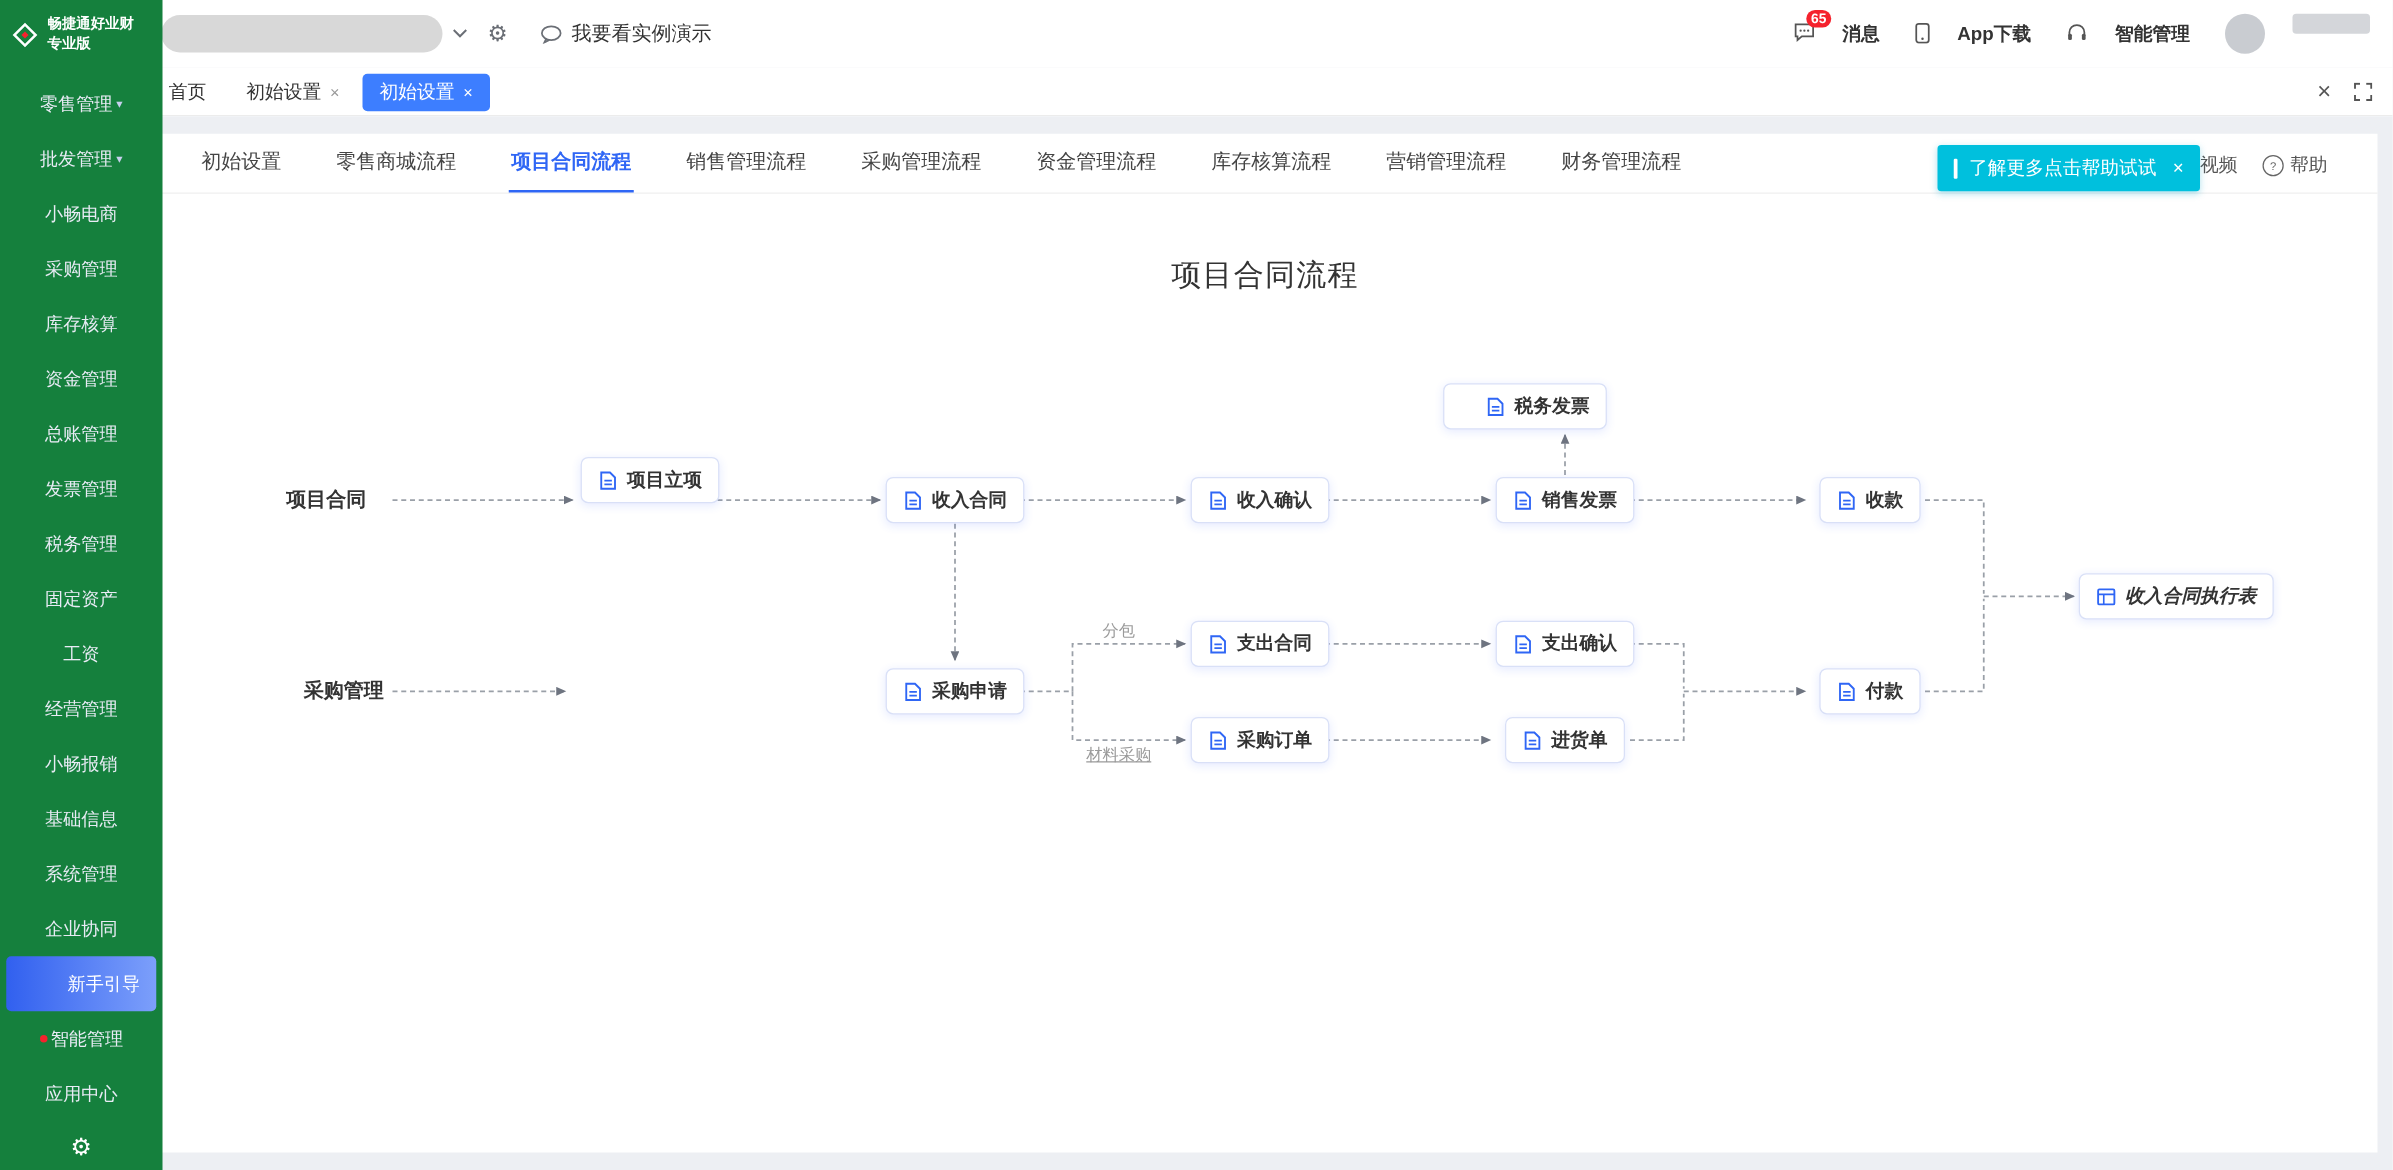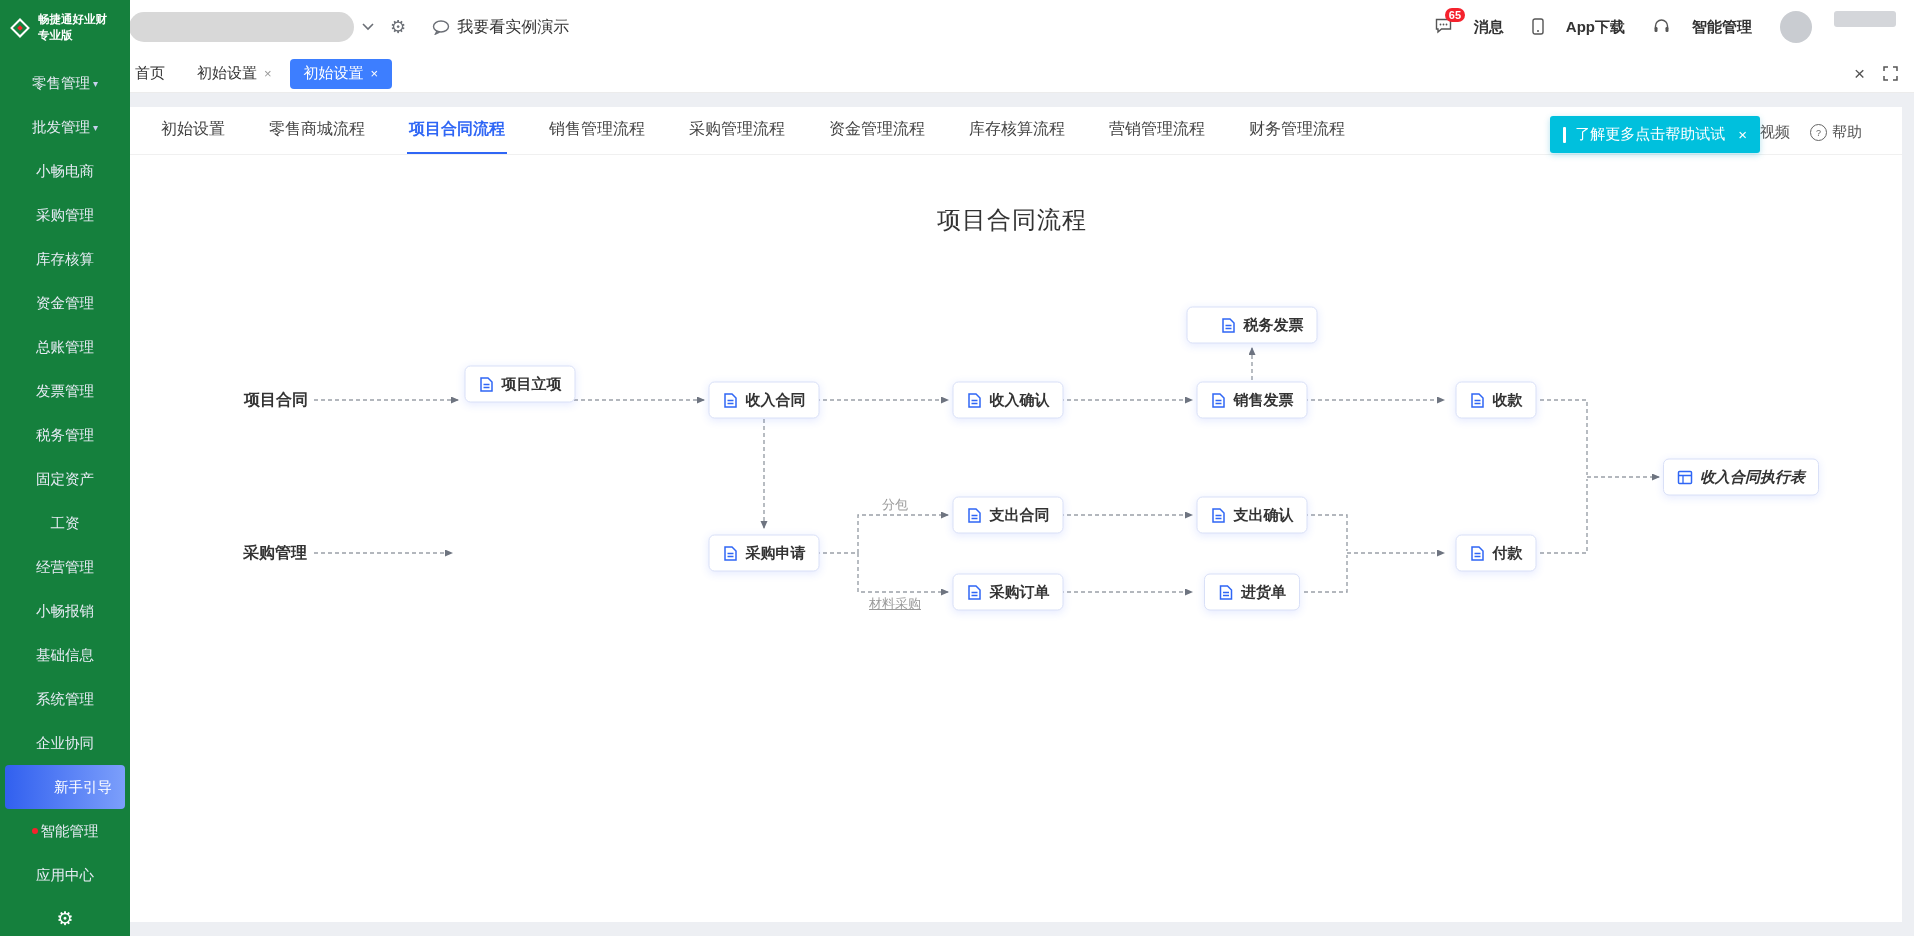--- a/index.html
+++ b/index.html
@@ -280,21 +280,21 @@
           <polyline points="694,446 736,446 736,408 826,408" marker-end="url(#arr)"></polyline>
           <polyline points="736,446 736,485 826,485" marker-end="url(#arr)"></polyline>
           <line x1="938" y1="408" x2="1070" y2="408" marker-end="url(#arr)"></line>
           <line x1="938" y1="485" x2="1070" y2="485" marker-end="url(#arr)"></line>
           <polyline points="1182,408 1225,408 1225,444"></polyline>
           <polyline points="1182,485 1225,485 1225,448"></polyline>
           <line x1="1225" y1="446" x2="1322" y2="446" marker-end="url(#arr)"></line>
         </g>
       </svg>
 
-      <div class="rowlab" style="left:154px; top:293px;">项目合同</div>
+      <div class="rowlab" style="left:139px; top:293px;">项目合同</div>
       <div class="rowlab" style="left:153px; top:446px;">采购管理</div>
 
       <div class="node" style="left:398px; top:277px;">
         <svg width="16" height="16" viewBox="0 0 16 16">
             <path d="M2.5 1.5h7l4 4v9h-11z" fill="none" stroke="#2f66f5" stroke-width="1.5"></path>
             <path d="M5 8h6M5 11h6" stroke="#2f66f5" stroke-width="1.3"></path>
           </svg>
         <span>项目立项</span>
       </div>
       <div class="node" style="left:642px; top:293px;">
@@ -318,21 +318,21 @@
           </svg>
         <span>销售发票</span>
       </div>
       <div class="node" style="left:1374px; top:293px;">
         <svg width="16" height="16" viewBox="0 0 16 16">
             <path d="M2.5 1.5h7l4 4v9h-11z" fill="none" stroke="#2f66f5" stroke-width="1.5"></path>
             <path d="M5 8h6M5 11h6" stroke="#2f66f5" stroke-width="1.3"></path>
           </svg>
         <span>收款</span>
       </div>
-      <div class="node" style="left:1130px; top:218px;padding-left:33px;">
+      <div class="node" style="left:1098px; top:218px;padding-left:33px;">
         <svg width="16" height="16" viewBox="0 0 16 16">
             <path d="M2.5 1.5h7l4 4v9h-11z" fill="none" stroke="#2f66f5" stroke-width="1.5"></path>
             <path d="M5 8h6M5 11h6" stroke="#2f66f5" stroke-width="1.3"></path>
           </svg>
         <span>税务发票</span>
       </div>
       <div class="node" style="left:1619px; top:370px;font-style:italic;">
         <svg width="16" height="16" viewBox="0 0 16 16">
             <rect x="1.5" y="2" width="13" height="12" rx="1" fill="none" stroke="#2f66f5" stroke-width="1.5"></rect>
             <path d="M1.5 6h13M6 6v8" stroke="#2f66f5" stroke-width="1.3"></path>

